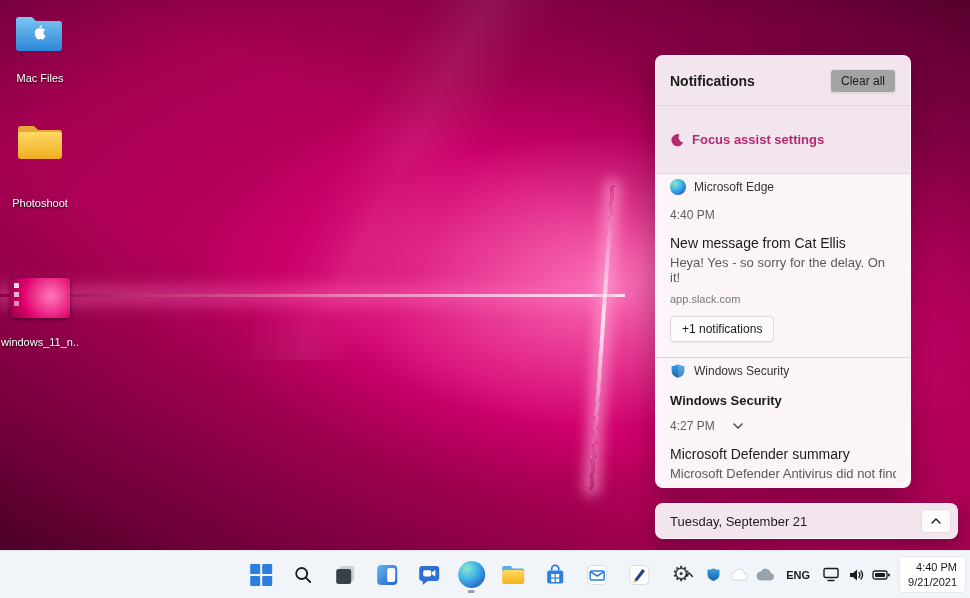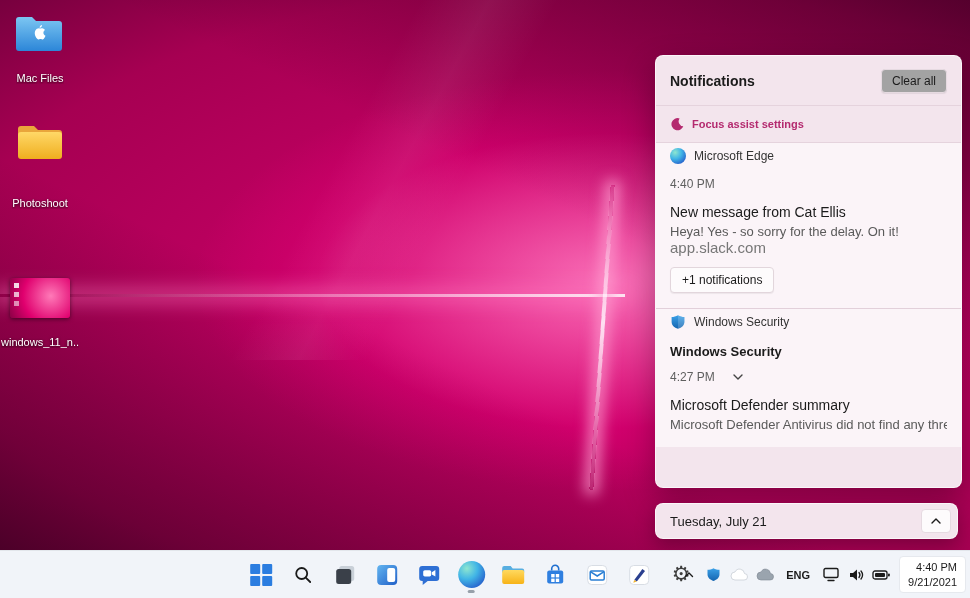--- a/index.html
+++ b/index.html
@@ -30,39 +30,39 @@
   .di-photo { left:0; top:122px;gap:22px; }
   .di-thumb { left:0; top:278px; }
   .di-label { font-size:11px; color:#fff; text-shadow:0 1px 3px rgba(0,0,0,.85); text-align:center; max-width:78px; overflow:hidden; white-space:nowrap;margin-top:13px; }
   .thumb-img { width:60px; height:40px; border-radius:3px; position:relative;
       background: radial-gradient(circle at 68% 45%, #ff7ab8, #e0006e 60%, #8a0045);
       box-shadow:0 1px 4px rgba(0,0,0,.55); }
   .thumb-img::before { content:""; position:absolute; left:4px; top:5px; width:5px; height:5px;
       background:rgba(255,255,255,.85); box-shadow:0 9px 0 rgba(255,255,255,.7), 0 18px 0 rgba(255,255,255,.55); }
 
   
-  .notif-panel { position:absolute; left:655px; top:55px; width:307px; height:433px;
+  .notif-panel { position:absolute; left:655px; top:55px; width:256px; height:433px;
       background:#f3e5ed; border:1px solid rgba(255,255,255,.65); border-radius:8px;
       box-shadow:0 12px 32px rgba(0,0,0,.3); overflow:hidden; }
   .np-header { display:flex; justify-content:space-between; align-items:center; padding:13px 14px 12px; }
   .np-title { font-size:14px; font-weight:700; color:#1b1b1b; }
   .clear-btn { background:#a3a3a3; border:1px solid #e6dae1; border-radius:4px; padding:4px 10px;
       font-size:12px; color:#1b1b1b; box-shadow:0 1px 1px rgba(0,0,0,.07); }
-  .np-focus { display:flex; align-items:center; gap:8px; padding:11px 14px;
+  .np-focus { display:flex; align-items:center; gap:8px; padding:26px 14px;
       border-top:1px solid #e5d3dd; border-bottom:1px solid #e5d3dd;
-      color:#b42a6f; font-size:11px; font-weight:700; }
+      color:#b42a6f; font-size:13px; font-weight:700; }
   .np-card { background:#fbf4f8; padding:5px 14px 15px; }
   .app-row { display:flex; align-items:center; gap:8px; font-size:12px; color:#333; }
   .edge-ball { width:16px; height:16px; border-radius:50%; flex:0 0 auto;
       background: radial-gradient(circle at 32% 28%, #8ee6d0 0%, #41b5e6 40%, #2a6cd0 75%, #1f4fae 100%); }
   .edge-ball-lg { width:27px; height:27px; }
   .n-time { font-size:12px; color:#5f5f5f; margin-top:13px; }
   .n-title { font-size:14px; color:#1b1b1b; margin-top:13px; }
   .n-body { font-size:13px; color:#5a5a5a; margin-top:4px; }
-  .n-src { font-size:15px; color:#777; }
+  .n-src { font-size:11px; color:#777; margin-top:8px; }
   .more-btn { margin-top:11px; background:#fdfbfc; border:1px solid #e2d6dc; border-radius:4px;
       padding:5px 11px; font-size:12px; color:#1b1b1b; box-shadow:0 1px 1px rgba(0,0,0,.06); }
   .np-divider { height:1px; background:#e2d0da; }
   .n-strong { font-size:13px; font-weight:700; color:#1b1b1b; margin-top:14px; }
   .time-row { display:flex; align-items:center; gap:17px; margin-top:11px; font-size:12px; color:#5f5f5f; }
   .truncate { white-space:nowrap; overflow:hidden; }
 
   .date-panel { position:absolute; left:655px; top:503px; width:303px; height:36px;
       background:#f3e5ed; border:1px solid rgba(255,255,255,.65); border-radius:8px;
       box-shadow:0 8px 20px rgba(0,0,0,.28); display:flex; align-items:center;
@@ -197,21 +197,21 @@
           <path d="M2 2 L6 6 L10 2" fill="none" stroke="#444" stroke-width="1.4" stroke-linecap="round" stroke-linejoin="round"></path>
         </svg>
       </span>
     </div>
     <div class="n-title">Microsoft Defender summary</div>
     <div class="n-body truncate">Microsoft Defender Antivirus did not find any threats.</div>
   </div>
 </div>
 
 <div class="date-panel">
-  <span class="date-label">Tuesday, July 21</span>
+  <span class="date-label">Tuesday, September 21</span>
   <button class="date-expand">
     <span class="icon-wrap">
       <svg width="12" height="8" viewBox="0 0 12 8">
         <path d="M2 6 L6 2 L10 6" fill="none" stroke="#1b1b1b" stroke-width="1.4" stroke-linecap="round" stroke-linejoin="round"></path>
       </svg>
     </span>
   </button>
 </div>
 
 <div class="taskbar">

